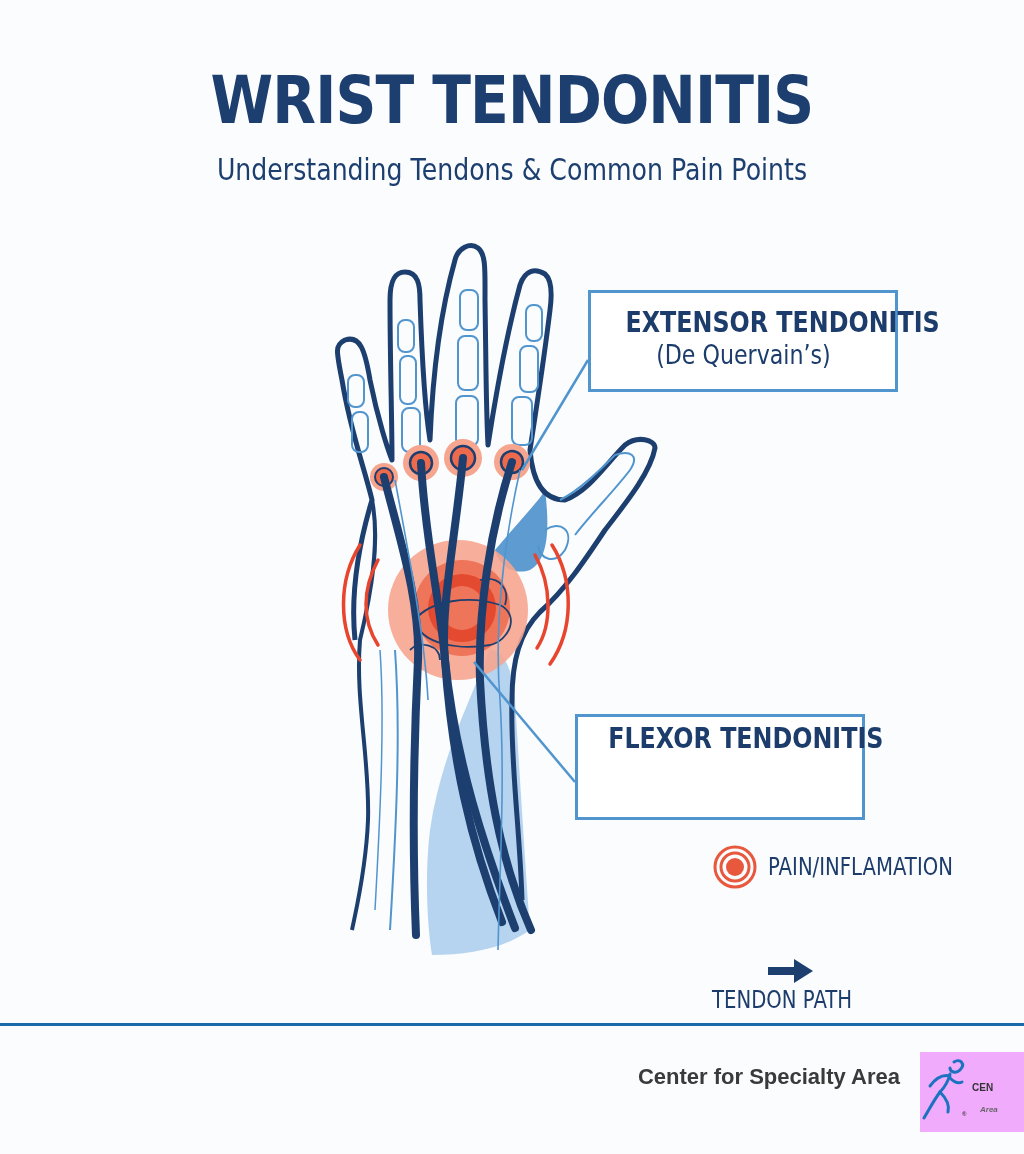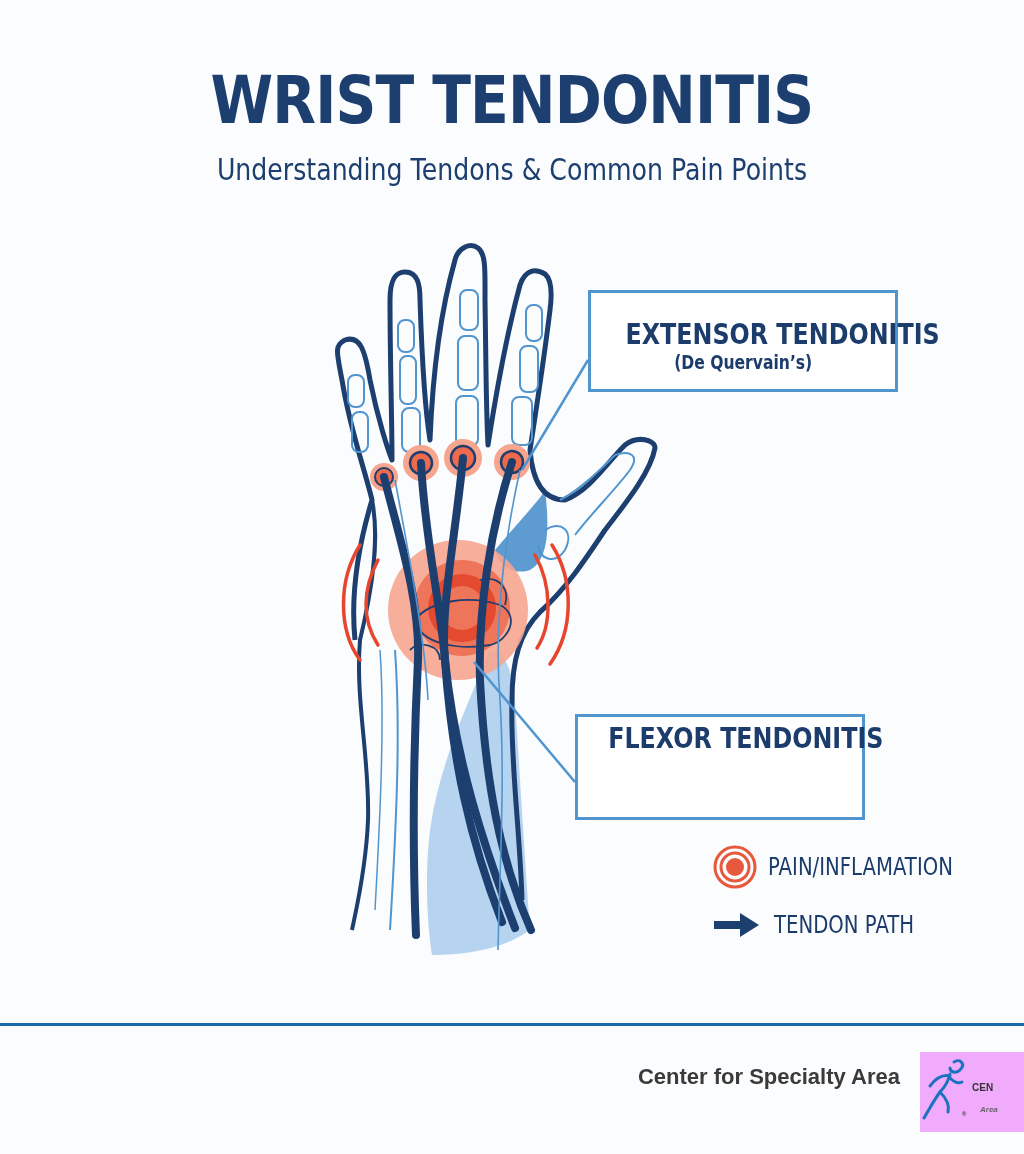--- a/index.html
+++ b/index.html
@@ -18,28 +18,28 @@
     position: absolute; left: 0; top: 152px; width: 1024px; text-align: center;
     font-family: "DejaVu Sans", sans-serif; font-size: 30px; color: #1d3f70;
     transform: scaleX(0.84); transform-origin: center;
   }
   .callout {
     position: absolute; background: #ffffff; border: 3px solid #5195cf;
     box-sizing: border-box; text-align: center; color: #1c3c6b;
     font-family: "DejaVu Sans", sans-serif;
   }
   .callout .head { font-weight: bold; font-size: 29px; display: block; white-space: nowrap; }
-  .callout .sub { font-size: 19px; display: block; white-space: nowrap; font-weight: bold; }
+  .callout .sub { font-size: 27px; display: block; white-space: nowrap; }
   .callout .cond { display: inline-block; transform: scaleX(0.82); transform-origin: center; }
-  #callout-extensor { left: 588px; top: 290px; width: 310px; height: 102px; padding-top: 24px; }
+  #callout-extensor { left: 588px; top: 290px; width: 310px; height: 102px; padding-top: 12px; }
   #callout-flexor { left: 575px; top: 714px; width: 290px; height: 106px; padding-top: 4px; }
   .legend { position: absolute; left: 712px; color: #1c3c6b; font-family: "DejaVu Sans", sans-serif; font-size: 24px; display: flex; align-items: center; }
   .legend .lbl { display: inline-block; transform: scaleX(0.82); transform-origin: left center; white-space: nowrap; }
   #legend-pain { top: 844px; }
-  #legend-tendon { top: 910px; }
+  #legend-tendon { top: 956px; flex-direction: column; }
   .footer-rule { position: absolute; left: 0; top: 1023px; width: 1024px; height: 3px; background: #1a6aaa; }
   .brand { position: absolute; right: 124px; top: 1064px; text-align: right; }
   .brand .name { font-family: "Liberation Sans", sans-serif; font-weight: bold; font-size: 22px; color: #3a3a3a; display: block; }
   .brand .url { font-family: "Liberation Sans", sans-serif; font-size: 19px; color: #555; display: block; margin-top: 1px; }
   .logo { position: absolute; left: 920px; top: 1052px; width: 104px; height: 80px; background: #f0abfc; overflow: hidden; font-weight: bold; }
   .logo .abbr { position: absolute; left: 52px; top: 30px; font-size: 10px; color: #333; font-family: "Liberation Sans", sans-serif; }
   .logo .tag { position: absolute; left: 60px; top: 53px; font-size: 8px; font-style: italic; color: #666; font-family: "Liberation Sans", sans-serif; }
   .illustration { position: absolute; left: 0; top: 0; }
 </style>
 </head>

